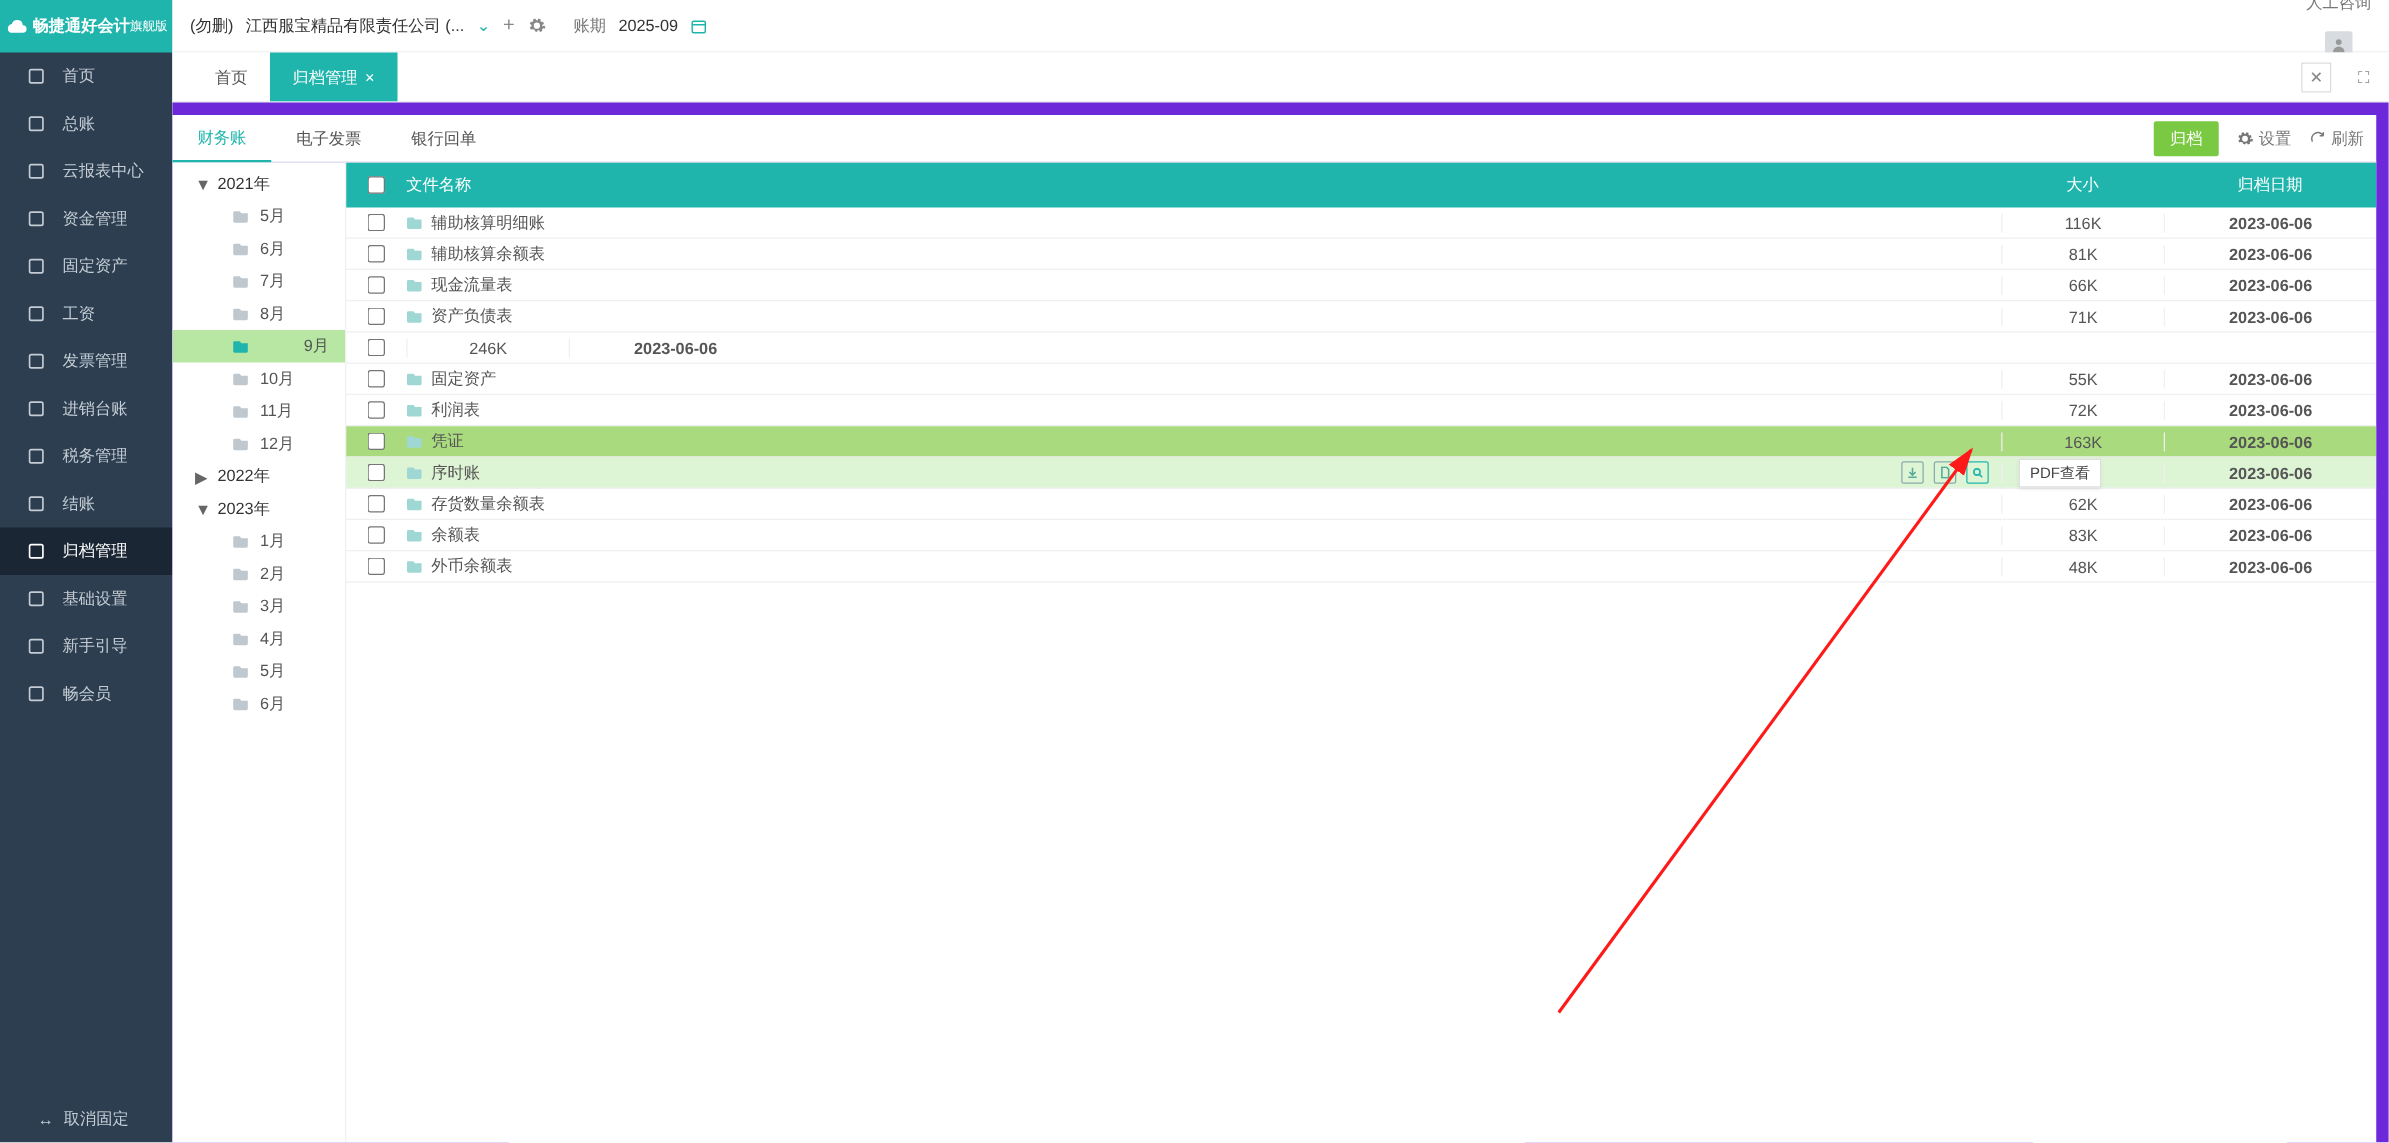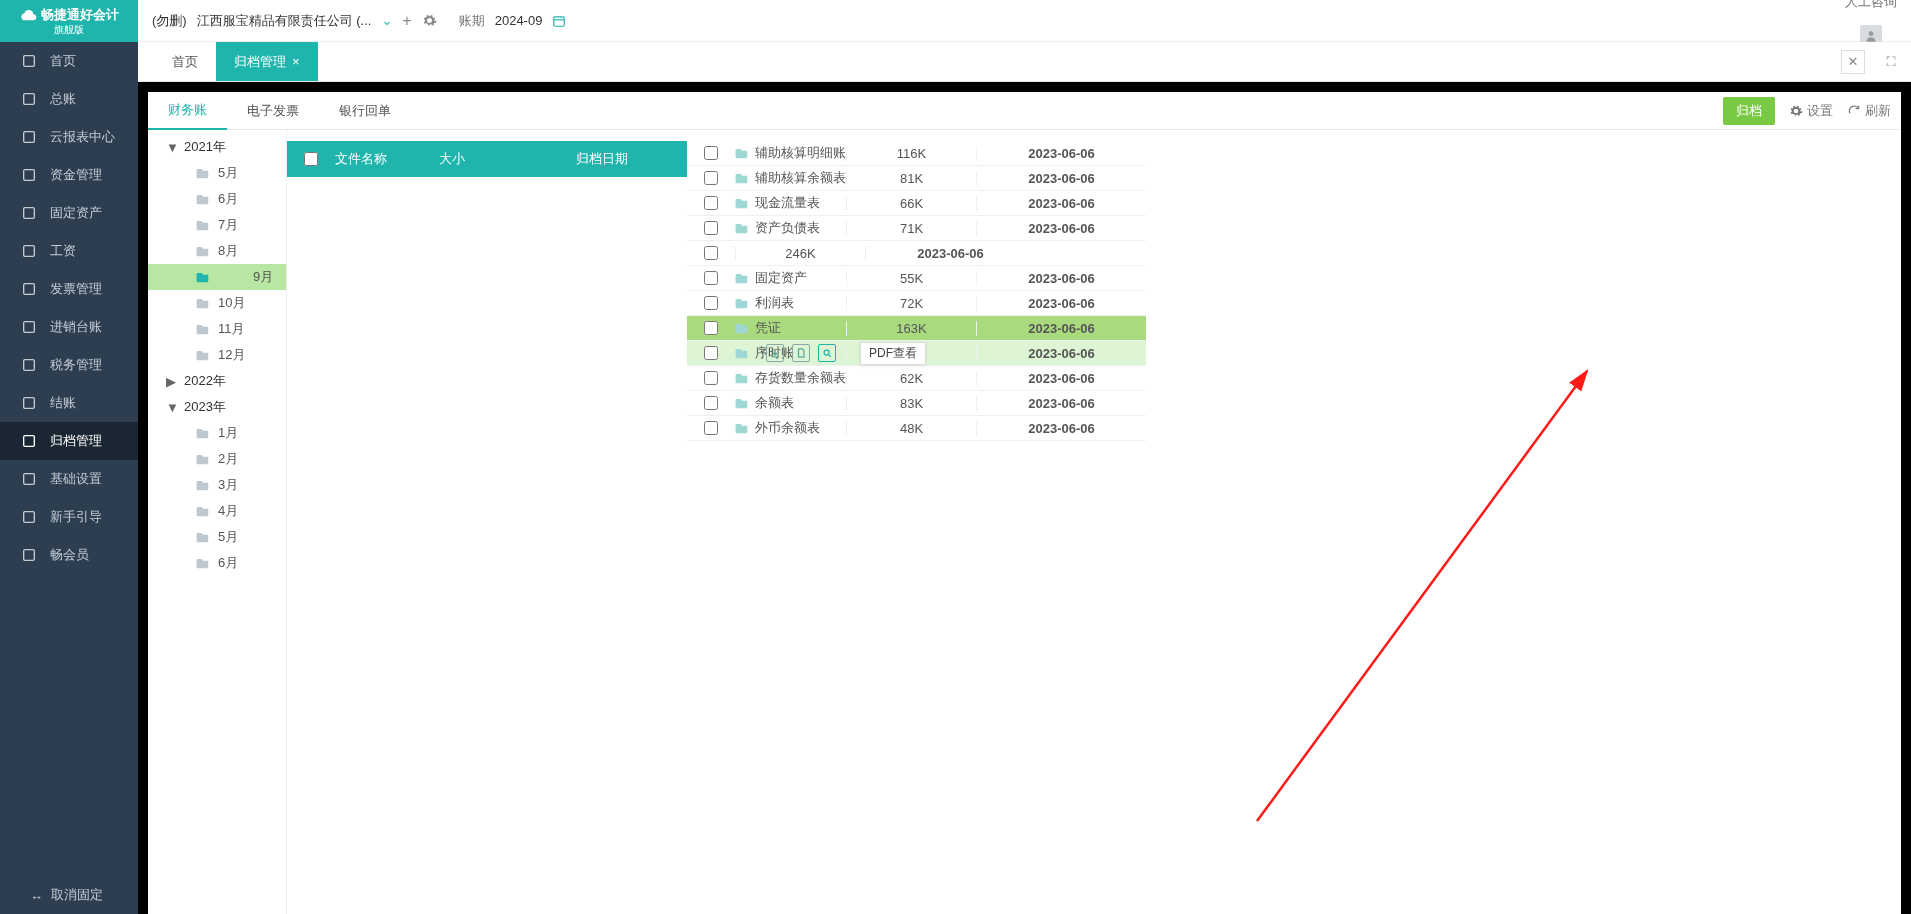--- a/index.html
+++ b/index.html
@@ -1,21 +1,21 @@
 <!DOCTYPE html>
 <html><head>
   <meta charset="utf-8">
   <style>
     * { margin: 0; padding: 0; box-sizing: border-box; font-family: "Microsoft YaHei", Arial, sans-serif; font-size: 13px; }
     body { background: #fff; overflow: hidden; }
     .app { display: flex; height: 914px; width: 1911px; }
     
     
     .sidebar { width: 138px; background: #2c3e50; color: #adb7c1; display: flex; flex-direction: column; }
-    .logo-area { background: #1fb5ac; height: 42px; display: flex; align-items: center; justify-content: center; color: #fff; flex-direction: column; }
+    .logo-area { background: #1fb5ac; height: 42px; display: flex; align-items: center; justify-content: center; color: #fff; flex-direction: row; }
     .logo-area .logo-txt { font-size: 13px; font-weight: bold; display: flex; align-items: center; gap: 4px; }
     .logo-area .edition { font-size: 10px; margin-top: -1px; }
     .nav { flex: 1; }
     .nav-item { height: 38px; display: flex; align-items: center; padding-left: 20px; gap: 12px; cursor: pointer; color: #c5ccd4; }
     .nav-item.active { background: #1a2633; color: #fff; }
     .nav-item .icon { width: 18px; height: 18px; display: flex; align-items: center; justify-content: center; }
     .pin-footer { height: 38px; display: flex; align-items: center; padding-left: 30px; gap: 8px; border-top: 0; color: #c5ccd4; cursor: pointer; }
 
     
     .main { flex: 1; display: flex; flex-direction: column; background: #f3f4f5; }
@@ -32,42 +32,42 @@
     
     .tabrow { height: 40px; background: #fff; display: flex; align-items: stretch; padding-left: 16px; gap: 0; border-bottom: 1px solid #e5e7ea; }
     .tab { display: flex; align-items: center; padding: 0 18px; color: #555; cursor: pointer; font-size: 13px; gap: 6px; }
     .tab.active { background: #1fb5ac; color: #fff; }
     .tab .close { font-size: 13px; }
     .tabrow-spacer { flex: 1; }
     .tabrow-icons { display: flex; align-items: center; gap: 14px; padding-right: 8px; color: #888; }
     .tabrow-iconbtn { width: 24px; height: 24px; border: 1px solid #ddd; display: flex; align-items: center; justify-content: center; cursor: pointer; }
 
     
-    .content { flex: 1; display: flex; flex-direction: column; padding: 10px 10px 0 10px; background: #000000; }
+    .content { flex: 1; display: flex; flex-direction: column; padding: 10px 10px 0 0; background: #6d28d9; }
     .subtab-row { display: flex; align-items: center; height: 38px; background: #fff; border-bottom: 1px solid #e5e7ea; }
     .subtabs { display: flex; }
     .subtab { padding: 0 20px; height: 38px; display: flex; align-items: center; color: #555; cursor: pointer; border-right: 0; }
     .subtab.active { color: #1fb5ac; border-bottom: 2px solid #1fb5ac; }
     .subtab-spacer { flex: 1; }
     .subtab-actions { display: flex; align-items: center; gap: 14px; padding-right: 10px; color: #777; }
     .btn-primary { background: #7ac943; color: #fff; padding: 5px 13px; border-radius: 2px; cursor: pointer; }
     .link-action { display: flex; align-items: center; gap: 4px; cursor: pointer; }
 
     
     .body-split { display: flex; flex: 1; background: #fff; overflow: hidden; }
     .tree { width: 139px; border-right: 1px solid #eef0f2; padding-top: 4px; overflow-y: auto; }
     .tree-year { display: flex; align-items: center; gap: 8px; padding: 4px 0 4px 18px; color: #333; cursor: pointer; height: 26px; }
     .tree-month { display: flex; align-items: center; gap: 8px; padding: 4px 0 4px 48px; color: #555; cursor: pointer; height: 26px; }
     .tree-month.active { background: #b7e7a2; gap: 43px; }
     .tree-caret { width: 10px; display: inline-block; color: #666; }
     .folder-icon { color: #bfc7cf; }
     .folder-icon.open { color: #1fb5ac; }
 
     
-    .table-wrap { flex: 1; display: flex; flex-direction: row; position: relative; margin-top: 11px; }
+    .table-wrap { flex: 1; display: flex; flex-direction: column; position: relative; }
     .thead { display: flex; background: #1fb5ac; color: #fff; height: 36px; align-items: center; }
     .th-check { width: 48px; display: flex; justify-content: center; }
     .th-name { flex: 1; padding-left: 0; }
     .th-size { width: 130px; text-align: center; }
     .th-date { width: 170px; text-align: center; }
     .trow { display: flex; align-items: center; height: 25px; border-bottom: 1px solid #eef0f2; color: #555; position: relative; }
     .trow.selected { background: #a9db7e; }
     .trow.hovered { background: #def5d5; }
     .td-check { width: 48px; display: flex; justify-content: center; }
     .td-name { flex: 1; display: flex; align-items: center; gap: 6px; }
@@ -225,21 +225,21 @@
       <span class="company">(勿删)</span>
       <span class="company">江西服宝精品有限责任公司 (...</span>
       <span class="dropdown-caret">⌄</span>
       <span style="color:#888;font-size:16px;">+</span>
       <span style="color:#888;">
         <svg width="15" height="15" viewBox="0 0 24 24">
             <path fill="currentColor" d="M12 8a4 4 0 100 8 4 4 0 000-8zm9 4l2 1-1 3-2-.5a9 9 0 01-1.5 1.5l.5 2-3 1-1-2h-2l-1 2-3-1 .5-2A9 9 0 016 16.5L4 17l-1-3 2-1v-2l-2-1 1-3 2 .5A9 9 0 017.5 6L7 4l3-1 1 2h2l1-2 3 1-.5 2A9 9 0 0118 7.5l2-.5 1 3-2 1v2z"></path>
           </svg>
       </span>
       <span class="period-label">账期</span>
-      <span class="period-val">2024-09</span>
+      <span class="period-val">2025-09</span>
       <span style="color:#1fb5ac;">
         <svg width="14" height="14" viewBox="0 0 24 24">
             <rect x="3" y="5" width="18" height="16" rx="2" fill="none" stroke="currentColor" stroke-width="2"></rect>
             <line x1="3" y1="10" x2="21" y2="10" stroke="currentColor" stroke-width="2"></line>
           </svg>
       </span>
       <div class="topbar-right">
         <span>
           <svg width="16" height="16" viewBox="0 0 24 24">
               <path fill="none" stroke="currentColor" stroke-width="2" d="M4 13v-2a8 8 0 0116 0v2M4 13v4a2 2 0 002 2h1v-6H4zm16 0v4a2 2 0 01-2 2h-1v-6h3z"></path>

